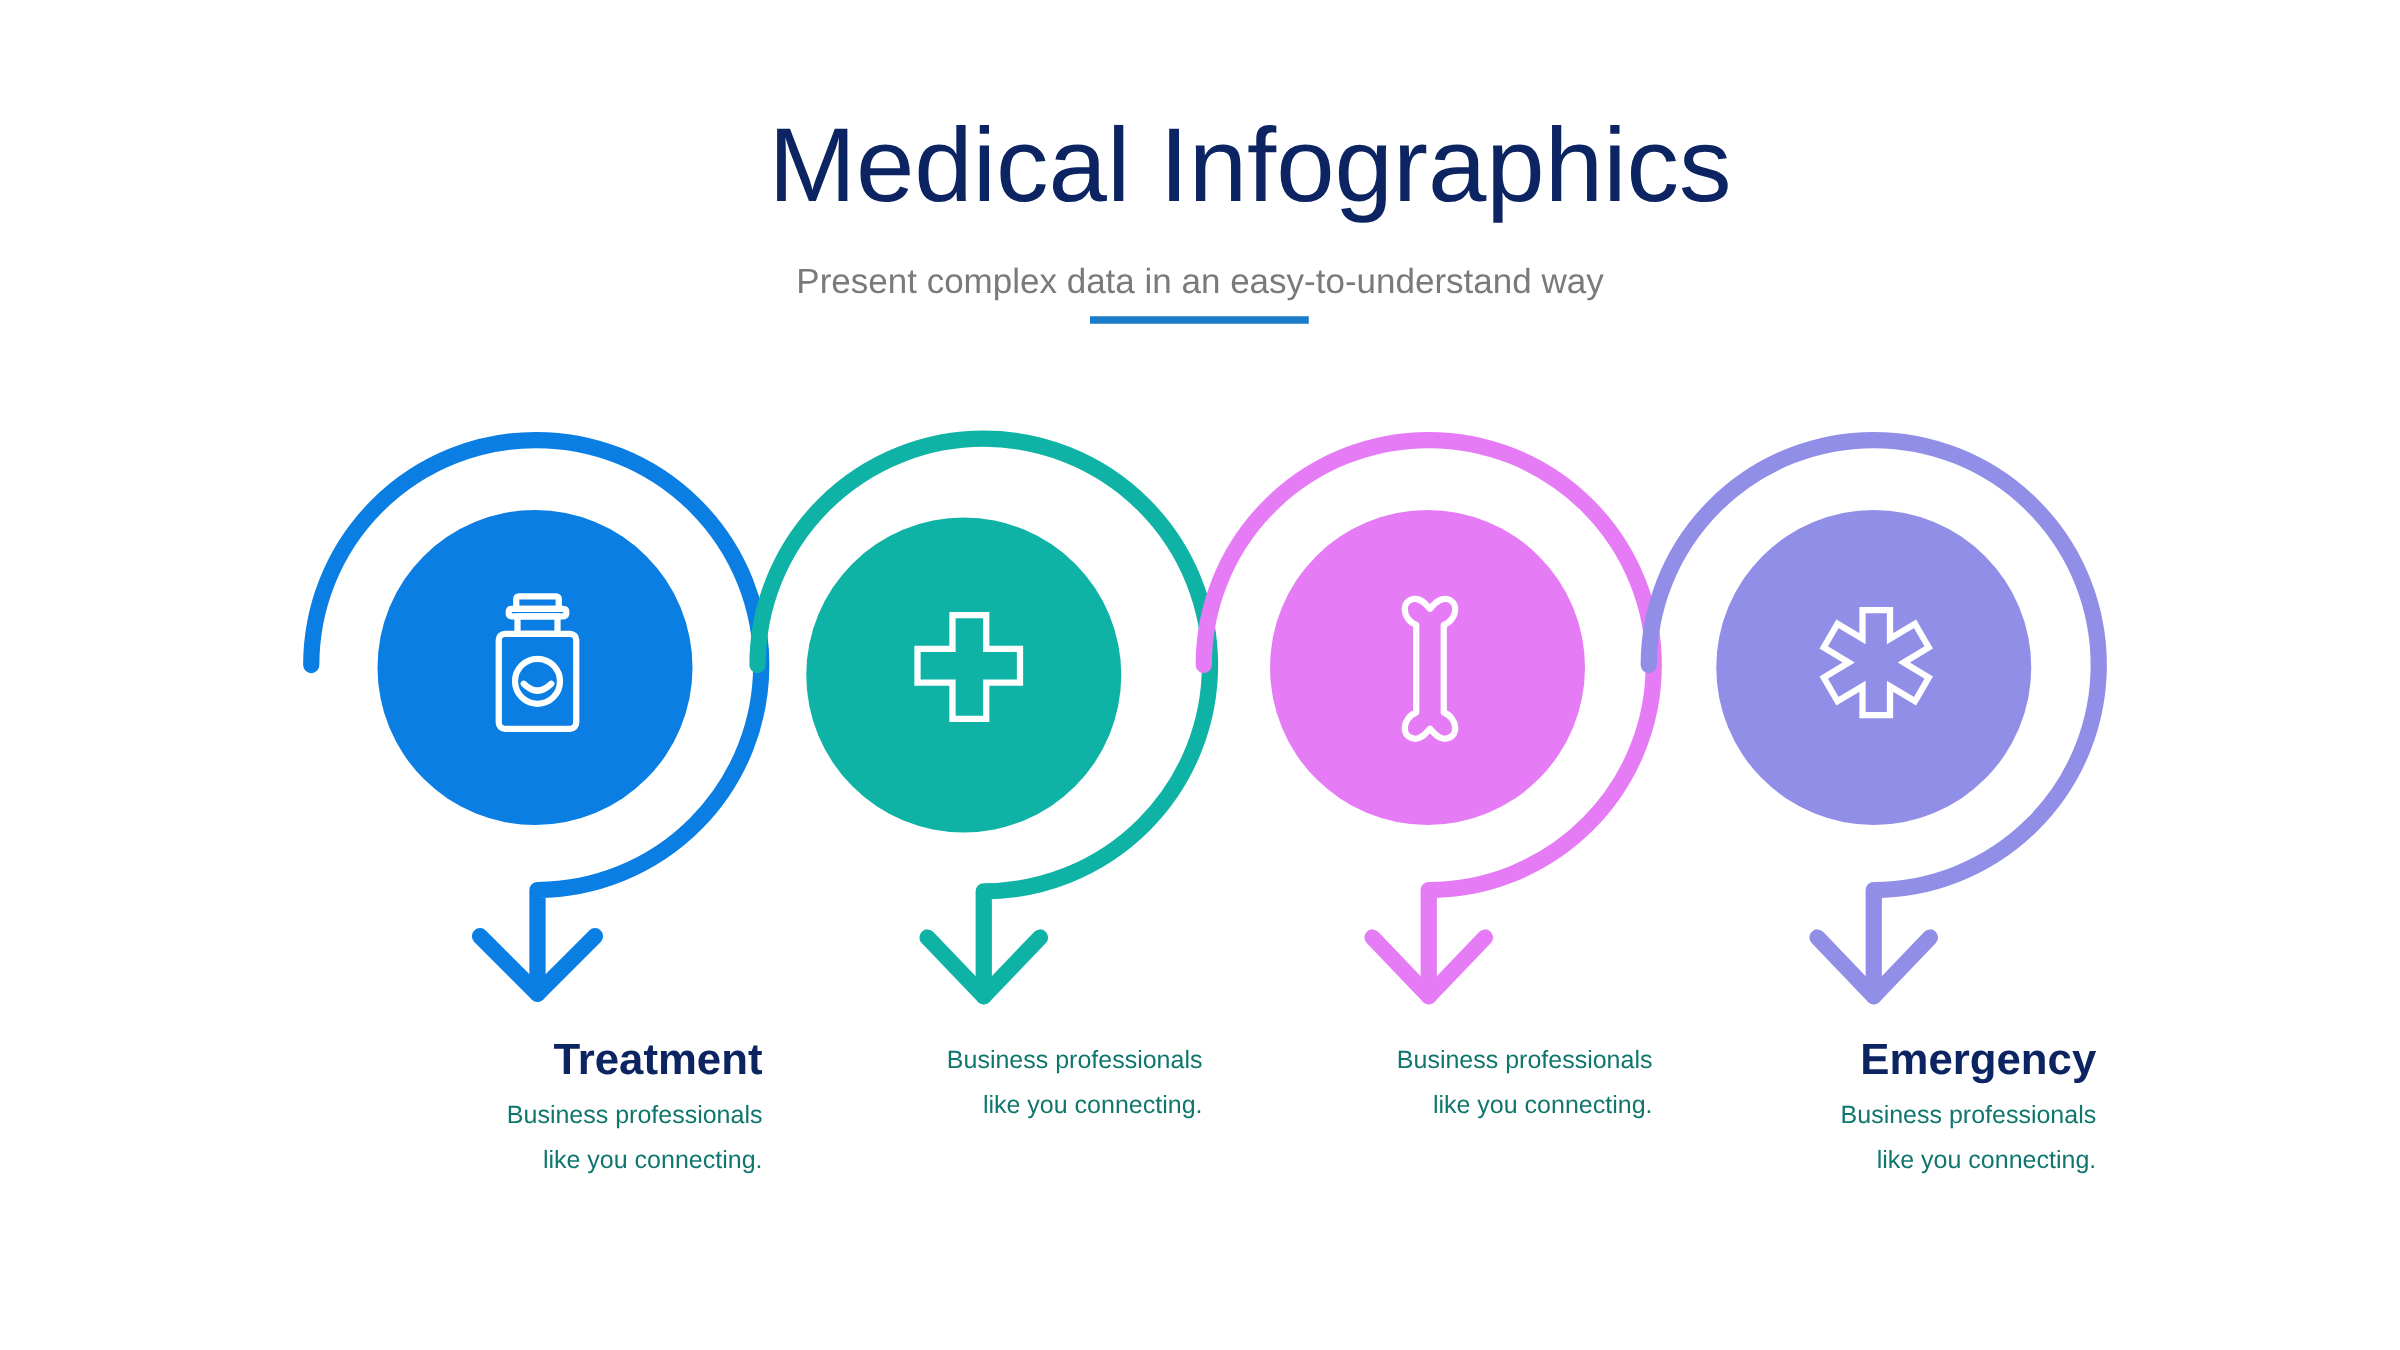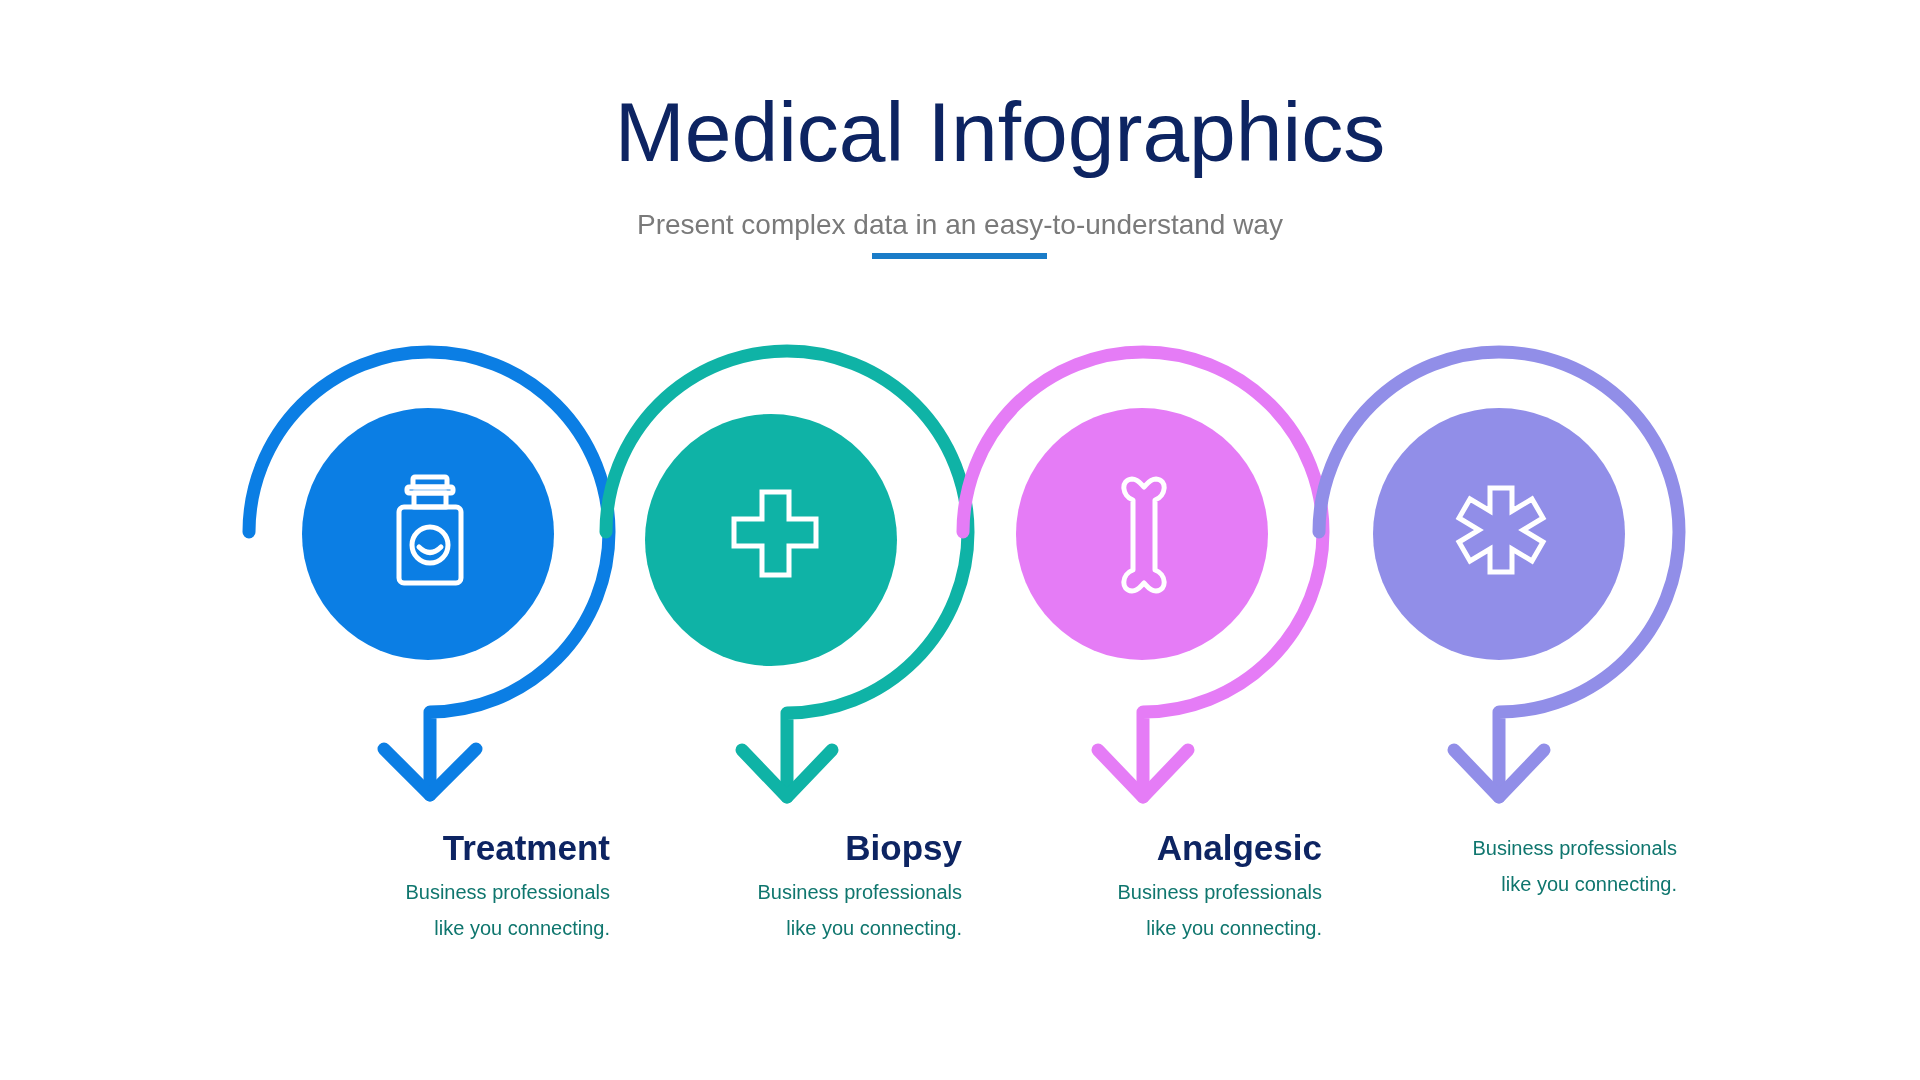--- a/index.html
+++ b/index.html
@@ -87,27 +87,26 @@
   </g>
 </svg>
 
 <div class="label" style="left:250px; top:826px;">
   <span class="label-title">Treatment</span>
   <span class="label-desc">Business professionals</span>
   <span class="label-desc" style="margin-top:0">like you connecting.</span>
 </div>
 
 <div class="label" style="left:602px; top:826px;">
-  <span class="label-title">Biopsy</span>
   <span class="label-desc">Business professionals</span>
   <span class="label-desc" style="margin-top:0">like you connecting.</span>
 </div>
 
 <div class="label" style="left:962px; top:826px;">
-  <span class="label-title">Analgesic</span>
   <span class="label-desc">Business professionals</span>
   <span class="label-desc" style="margin-top:0">like you connecting.</span>
 </div>
 
 <div class="label" style="left:1317px; top:826px;">
+  <span class="label-title">Emergency</span>
   <span class="label-desc">Business professionals</span>
   <span class="label-desc" style="margin-top:0">like you connecting.</span>
 </div>
 
 </body></html>

